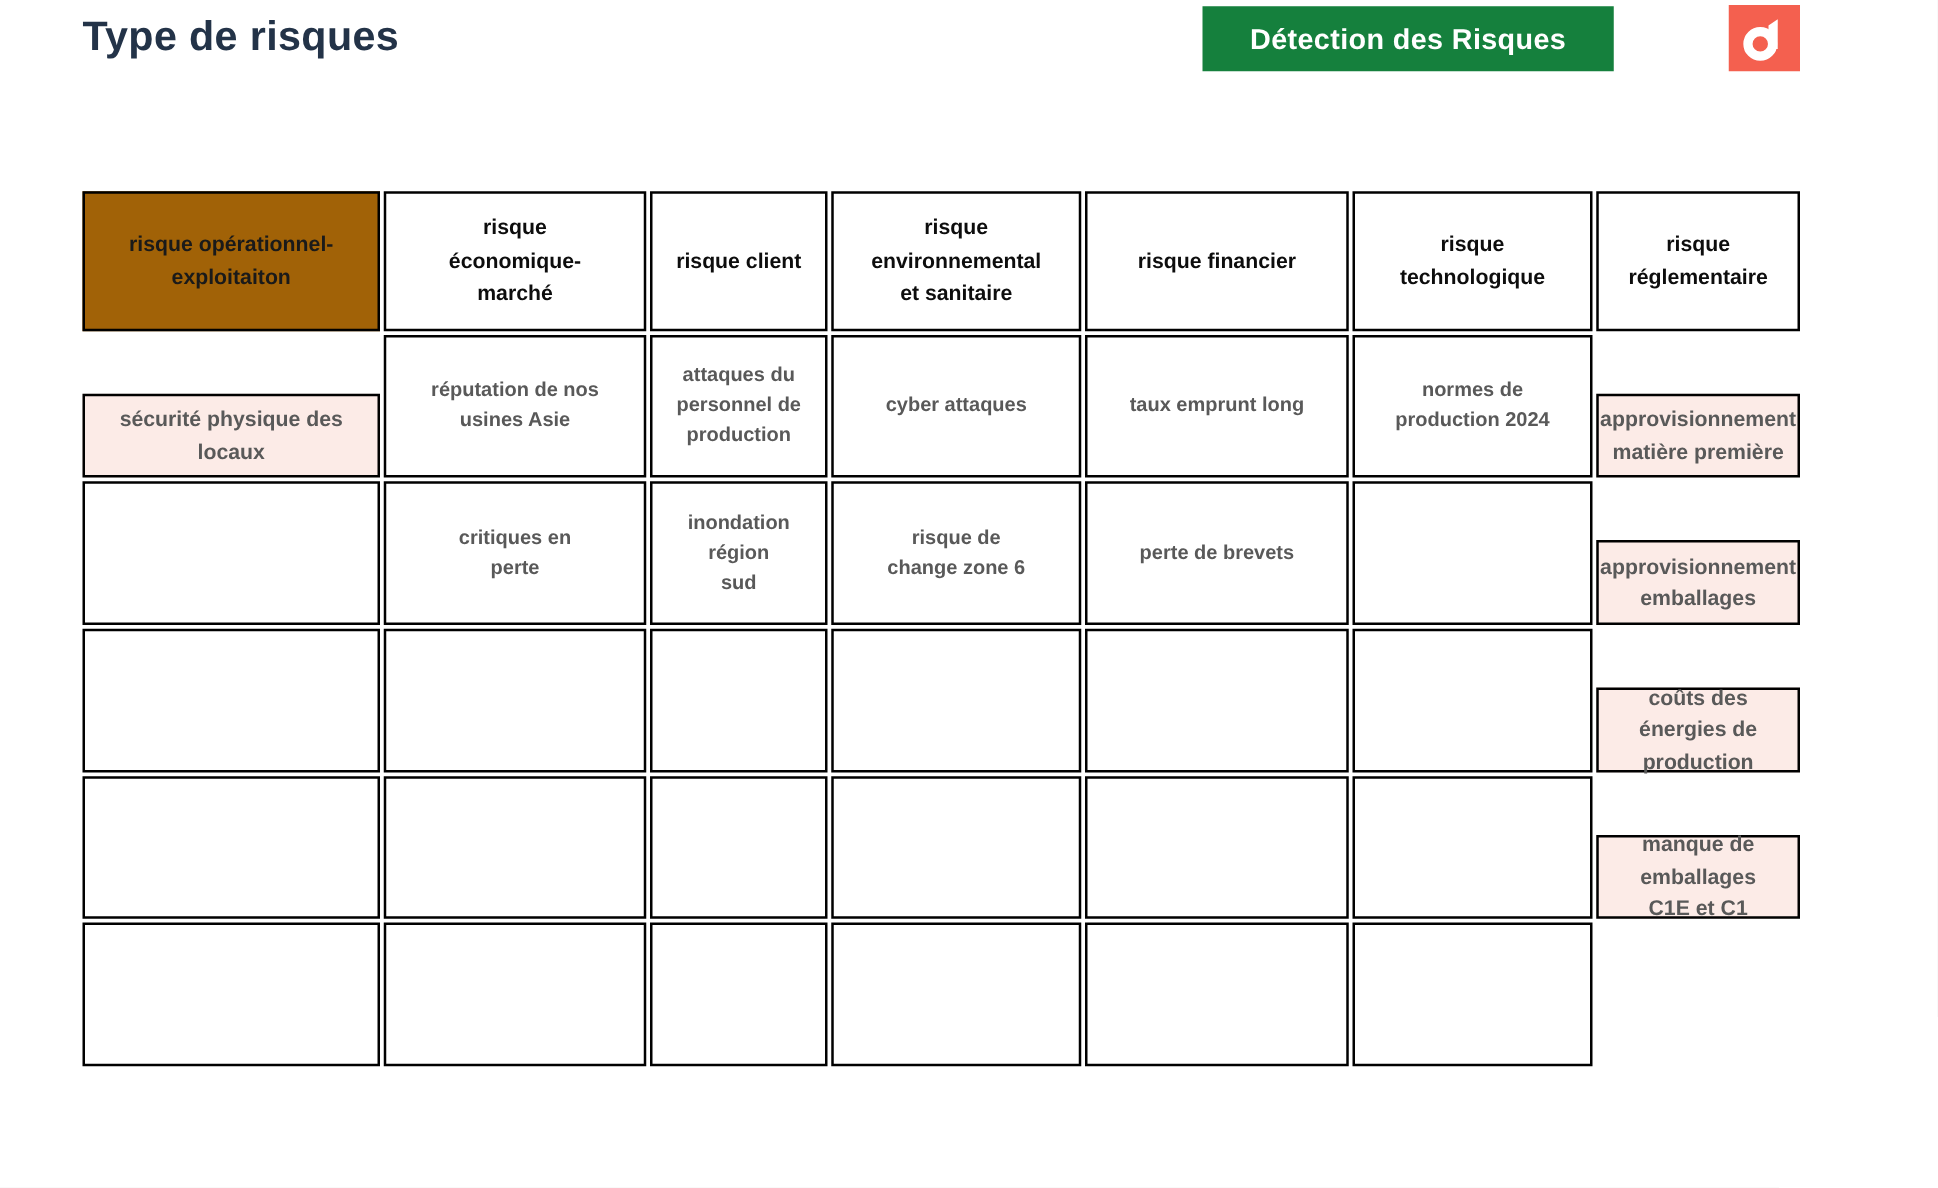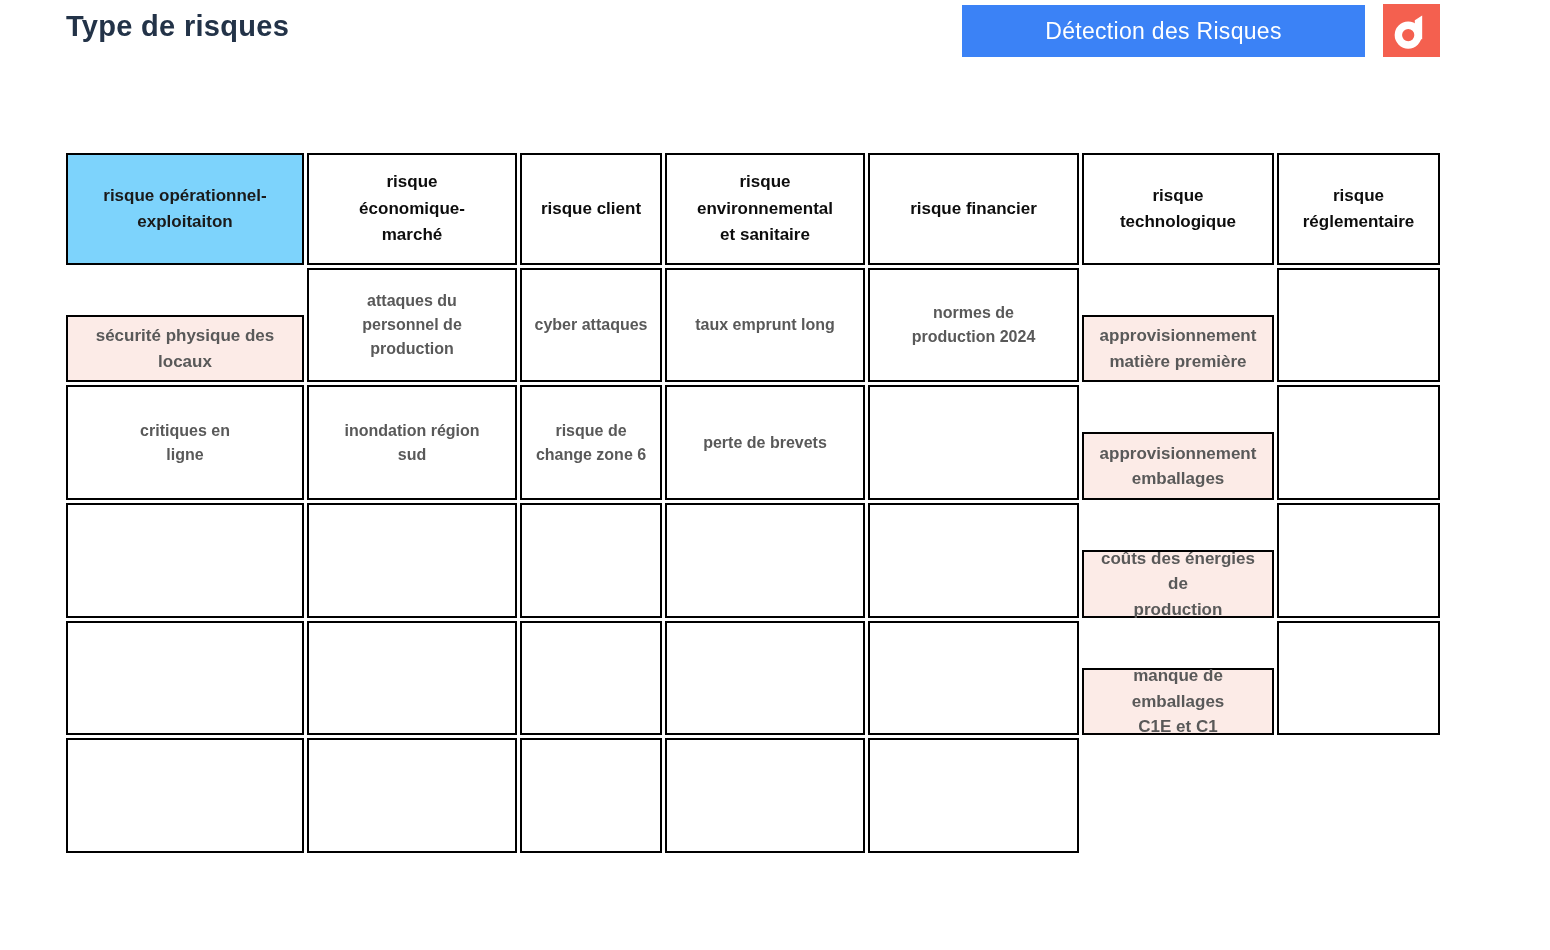--- a/index.html
+++ b/index.html
@@ -3,28 +3,28 @@
 <meta charset="utf-8">
 <style>
   * { margin:0; padding:0; box-sizing:border-box; }
   body { background:#e8e8e8; font-family:"Liberation Sans", sans-serif; }
   .canvas {
     position:relative; width:1550px; height:950px;
     background:#ffffff; overflow:hidden;
   }
   .page-title {
     position:absolute; left:66px; top:10px;
-    font-size:29px; font-weight:700; color:#233348;
+    font-size:33px; font-weight:700; color:#233348;
     letter-spacing:0.3px;
   }
   .badge {
-    position:absolute; left:962px; top:5px; width:403px; height:52px;
-    background:#3b82f6; color:#ffffff;
+    position:absolute; left:962px; top:5px; width:329px; height:52px;
+    background:#15803d; color:#ffffff;
     display:flex; align-items:center; justify-content:center;
-    font-size:23px; font-weight:400; letter-spacing:0.3px;
+    font-size:23px; font-weight:700; letter-spacing:0.3px;
   }
   .logo {
     position:absolute; left:1383px; top:4px; width:57px; height:53px;
     background:#f4604f;
     display:flex; align-items:center; justify-content:center;
   }
   .risk-grid {
     position:absolute; left:66px; top:153px;
     display:grid;
     grid-template-columns:238px 210px 142px 200px 211px 192px 163px;
@@ -36,21 +36,21 @@
     background:#ffffff;
     display:flex; align-items:center; justify-content:center;
     text-align:center;
     padding:4px 8px;
     color:#595959; font-weight:600; font-size:16px; line-height:1.5;
     white-space:pre-line;
   }
   .hcell {
     color:#0d0d0d; font-weight:700; font-size:17px; line-height:1.55;
   }
-  .hl { background:#7dd3fc; color:#1a1a1a; }
+  .hl { background:#a16207; color:#1a1a1a; }
   .rowhead { background:#fcebe7; font-size:17px;margin-top:47px; }
 </style>
 </head>
 <body>
 
 <div class="canvas">
 
   <h1 class="page-title">Type de risques</h1>
 
   <div class="badge">Détection des Risques</div>
@@ -74,33 +74,35 @@
 environnemental
 et sanitaire</div>
     <div class="cell hcell">risque financier</div>
     <div class="cell hcell">risque
 technologique</div>
     <div class="cell hcell">risque
 réglementaire</div>
 
     <div class="cell rowhead">sécurité physique des
 locaux</div>
+    <div class="cell">réputation de nos
+usines Asie</div>
     <div class="cell">attaques du
 personnel de
 production</div>
     <div class="cell">cyber attaques</div>
     <div class="cell">taux emprunt long</div>
     <div class="cell">normes de
 production 2024</div>
 
     <div class="cell rowhead">approvisionnement
 matière première</div>
     <div class="cell"></div>
     <div class="cell">critiques en
-ligne</div>
+perte</div>
     <div class="cell">inondation région
 sud</div>
     <div class="cell">risque de
 change zone 6</div>
     <div class="cell">perte de brevets</div>
     <div class="cell"></div>
 
     <div class="cell rowhead">approvisionnement
 emballages</div>
     <div class="cell"></div>

